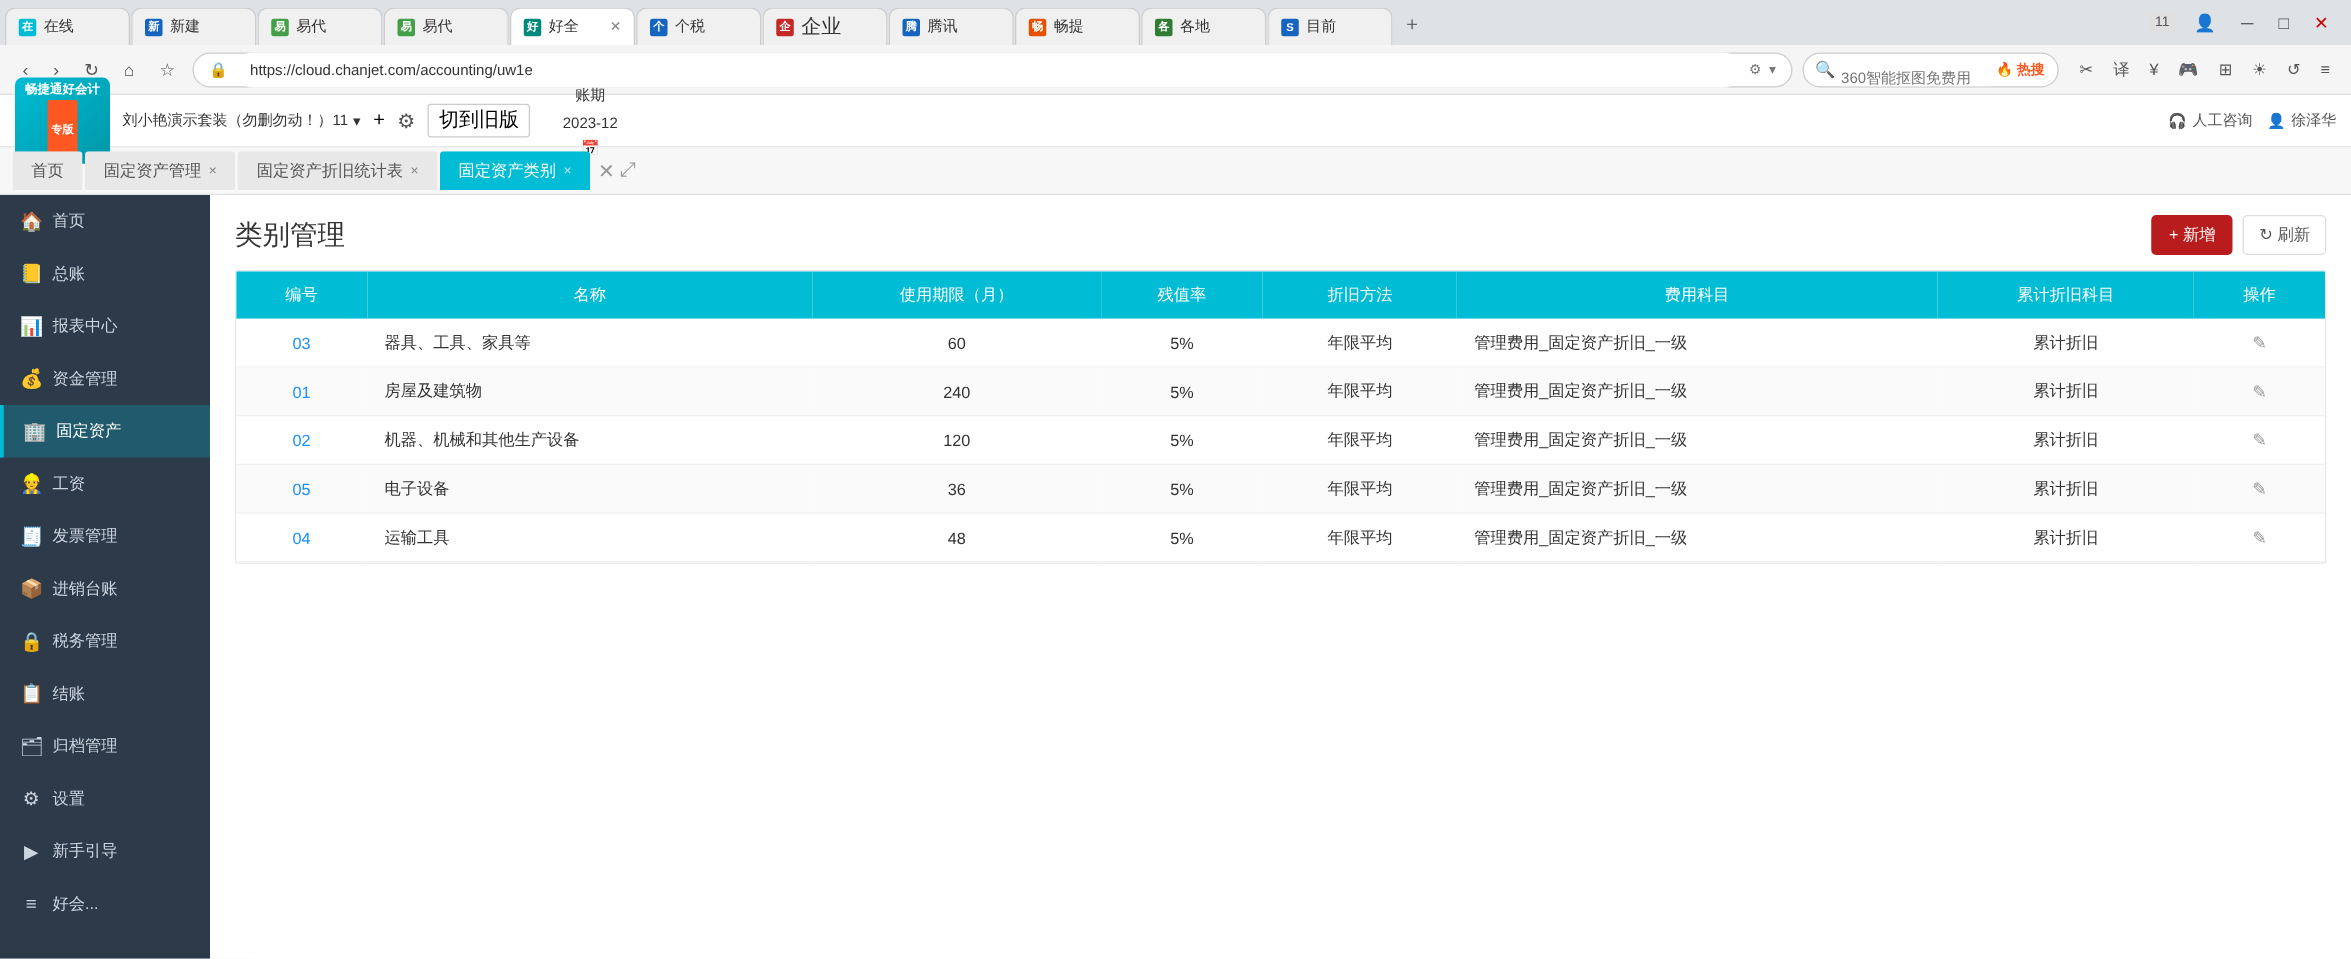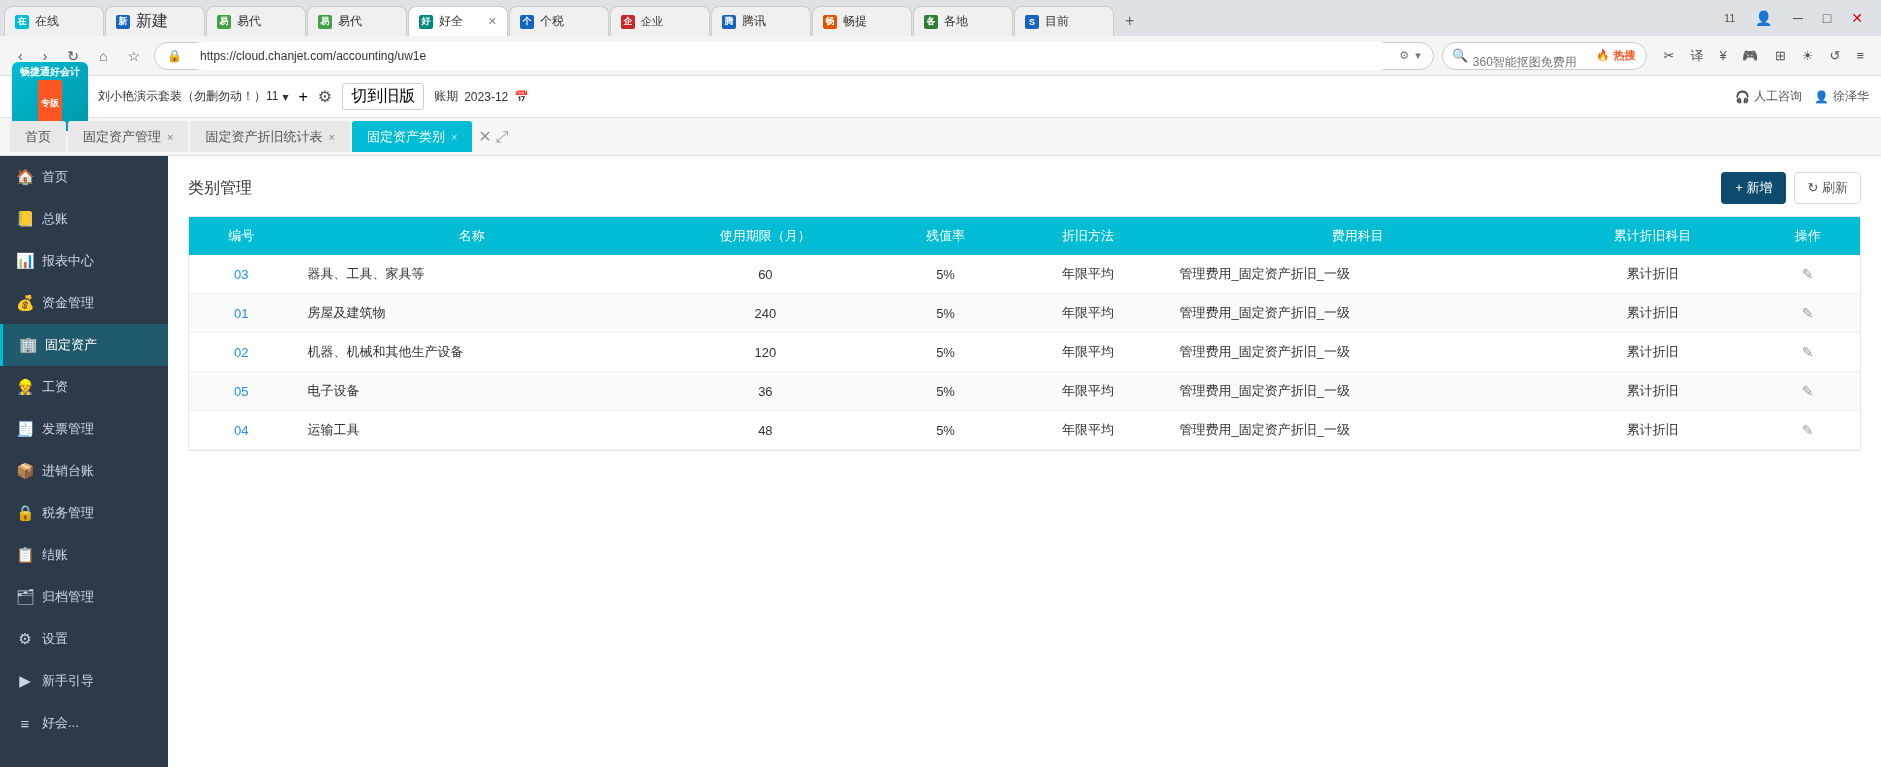--- a/index.html
+++ b/index.html
@@ -20,21 +20,21 @@
     .search-bar { display: flex; align-items: center; gap: 4px; background: #fff; border: 1px solid #ccc; border-radius: 14px; padding: 0 10px; height: 28px; min-width: 180px; }
     .search-bar input { border: none; outline: none; font-size: 12px; width: 120px; }
     .toolbar-icons { display: flex; align-items: center; gap: 6px; margin-left: 4px; }
     .toolbar-icon-btn { background: none; border: none; cursor: pointer; font-size: 13px; color: #555; padding: 2px 5px; }
 
     
     .app-toolbar { display: flex; align-items: center; height: 42px; background: #fff; border-bottom: 1px solid #e0e0e0; padding: 0 12px; gap: 10px; }
     .app-logo { background: linear-gradient(135deg, #00bcd4, #0097a7); color: white; border-radius: 6px; padding: 4px 8px; font-size: 11px; font-weight: bold; display: flex; flex-direction: column; align-items: center; line-height: 1.2; }
     .app-logo .sub { font-size: 9px; background: #ff5722; padding: 18px 3px; border-radius: 2px; margin-top: 2px; }
     .user-info { font-size: 12px; color: #333; display: flex; align-items: center; gap: 4px; }
-    .period-info { display: flex; align-items: center; gap: 6px; font-size: 12px; color: #333; margin-left: 0; }
+    .period-info { display: flex; align-items: center; gap: 6px; font-size: 12px; color: #333; margin-left: 16px; flex-direction: column; }
     .switch-btn { border: 1px solid #ccc; border-radius: 3px; padding: 2px 8px; font-size: 16px; cursor: pointer; background: #fff; }
     .toolbar-right { margin-left: auto; display: flex; align-items: center; gap: 12px; font-size: 12px; color: #555; }
     .user-avatar { display: flex; align-items: center; gap: 4px; cursor: pointer; }
 
     
     .app-layout { display: flex; height: calc(767px - 36px - 40px - 42px - 38px); }
 
     
     .sidebar { width: 168px; background: #2d3a4a; color: #fff; display: flex; flex-direction: column; overflow-y: auto; flex-shrink: 0; }
     .sidebar-item { display: flex; align-items: center; gap: 8px; padding: 12px 16px; cursor: pointer; font-size: 13px; color: #cdd5df; transition: background 0.2s; }
@@ -43,23 +43,23 @@
 
     
     .page-tabs { display: flex; align-items: center; height: 38px; background: #f7f7f7; border-bottom: 1px solid #e0e0e0; padding: 0 10px; gap: 2px; }
     .page-tab { display: flex; align-items: center; gap: 6px; padding: 6px 14px; font-size: 13px; color: #555; cursor: pointer; border-radius: 3px 3px 0 0; border: 1px solid transparent; border-bottom: none; background: #e8e8e8; }
     .page-tab.active { background: #00bcd4; color: #fff; border-color: #00bcd4; }
     .page-tab .tab-x { font-size: 11px; opacity: 0.7; cursor: pointer; }
 
     
     .main-content { flex: 1; background: #fff; overflow-y: auto; padding: 0; }
     .content-header { display: flex; align-items: center; justify-content: space-between; padding: 16px 20px 12px; }
-    .content-title { font-size: 16px; color: #333; font-weight: 500; }
+    .content-title { font-size: 22px; color: #333; font-weight: 500; }
     .header-actions { display: flex; gap: 8px; }
-    .btn-add { background: #0c4a6e; color: #fff; border: none; border-radius: 4px; padding: 6px 14px; cursor: pointer; font-size: 13px; display: flex; align-items: center; gap: 4px; }
+    .btn-add { background: #b91c1c; color: #fff; border: none; border-radius: 4px; padding: 6px 14px; cursor: pointer; font-size: 13px; display: flex; align-items: center; gap: 4px; }
     .btn-refresh { background: none; border: 1px solid #ddd; border-radius: 4px; padding: 6px 12px; cursor: pointer; font-size: 13px; color: #555; display: flex; align-items: center; gap: 4px; }
 
     
     .data-table { width: 100%; border-collapse: collapse; margin: 0 0 0 0; }
     .data-table thead tr { background: #00bcd4; color: #fff; }
     .data-table thead th { padding: 10px 14px; text-align: center; font-weight: 500; font-size: 13px; white-space: nowrap; }
     .data-table tbody tr { border-bottom: 1px solid #f0f0f0; }
     .data-table tbody td { padding: 10px 14px; text-align: center; font-size: 13px; color: #333; }
     .data-table tbody td.code { color: #1890ff; cursor: pointer; }
     .data-table tbody td.left { text-align: left; }
@@ -76,42 +76,42 @@
 
 <div class="tab-bar">
 
   <div id="tabs-container" style="display:flex;align-items:flex-end;gap:1px;flex:1;overflow:hidden;">
       <div class="browser-tab">
         <span class="tab-favicon" style="background: rgb(0, 188, 212); color: rgb(255, 255, 255); font-size: 9px; display: flex; align-items: center; justify-content: center; font-weight: bold;">在</span>
         <span style="font-size: 12px; overflow: hidden; text-overflow: ellipsis;">在线</span>
       </div>
       <div class="browser-tab">
         <span class="tab-favicon" style="background: rgb(21, 101, 192); color: rgb(255, 255, 255); font-size: 9px; display: flex; align-items: center; justify-content: center; font-weight: bold;">新</span>
-        <span style="font-size: 16px; overflow: hidden; text-overflow: ellipsis;">新建</span>
+        <span style="font-size: 12px; overflow: hidden; text-overflow: ellipsis;">新建</span>
       </div>
       <div class="browser-tab">
         <span class="tab-favicon" style="background: rgb(67, 160, 71); color: rgb(255, 255, 255); font-size: 9px; display: flex; align-items: center; justify-content: center; font-weight: bold;">易</span>
         <span style="font-size: 12px; overflow: hidden; text-overflow: ellipsis;">易代</span>
       </div>
       <div class="browser-tab">
         <span class="tab-favicon" style="background: rgb(67, 160, 71); color: rgb(255, 255, 255); font-size: 9px; display: flex; align-items: center; justify-content: center; font-weight: bold;">易</span>
         <span style="font-size: 12px; overflow: hidden; text-overflow: ellipsis;">易代</span>
       </div>
       <div class="browser-tab active">
         <span class="tab-favicon" style="background: rgb(0, 137, 123); color: rgb(255, 255, 255); font-size: 9px; display: flex; align-items: center; justify-content: center; font-weight: bold;">好</span>
         <span style="font-size: 12px; overflow: hidden; text-overflow: ellipsis;">好全</span>
         <span class="tab-close">✕</span>
       </div>
       <div class="browser-tab">
         <span class="tab-favicon" style="background: rgb(21, 101, 192); color: rgb(255, 255, 255); font-size: 9px; display: flex; align-items: center; justify-content: center; font-weight: bold;">个</span>
         <span style="font-size: 12px; overflow: hidden; text-overflow: ellipsis;">个税</span>
       </div>
       <div class="browser-tab">
         <span class="tab-favicon" style="background: rgb(198, 40, 40); color: rgb(255, 255, 255); font-size: 9px; display: flex; align-items: center; justify-content: center; font-weight: bold;">企</span>
-        <span style="font-size: 11px; overflow: hidden; text-overflow: ellipsis;">企业</span>
+        <span style="font-size: 16px; overflow: hidden; text-overflow: ellipsis;">企业</span>
       </div>
       <div class="browser-tab">
         <span class="tab-favicon" style="background: rgb(21, 101, 192); color: rgb(255, 255, 255); font-size: 9px; display: flex; align-items: center; justify-content: center; font-weight: bold;">腾</span>
         <span style="font-size: 12px; overflow: hidden; text-overflow: ellipsis;">腾讯</span>
       </div>
       <div class="browser-tab">
         <span class="tab-favicon" style="background: rgb(230, 81, 0); color: rgb(255, 255, 255); font-size: 9px; display: flex; align-items: center; justify-content: center; font-weight: bold;">畅</span>
         <span style="font-size: 12px; overflow: hidden; text-overflow: ellipsis;">畅提</span>
       </div>
       <div class="browser-tab">

